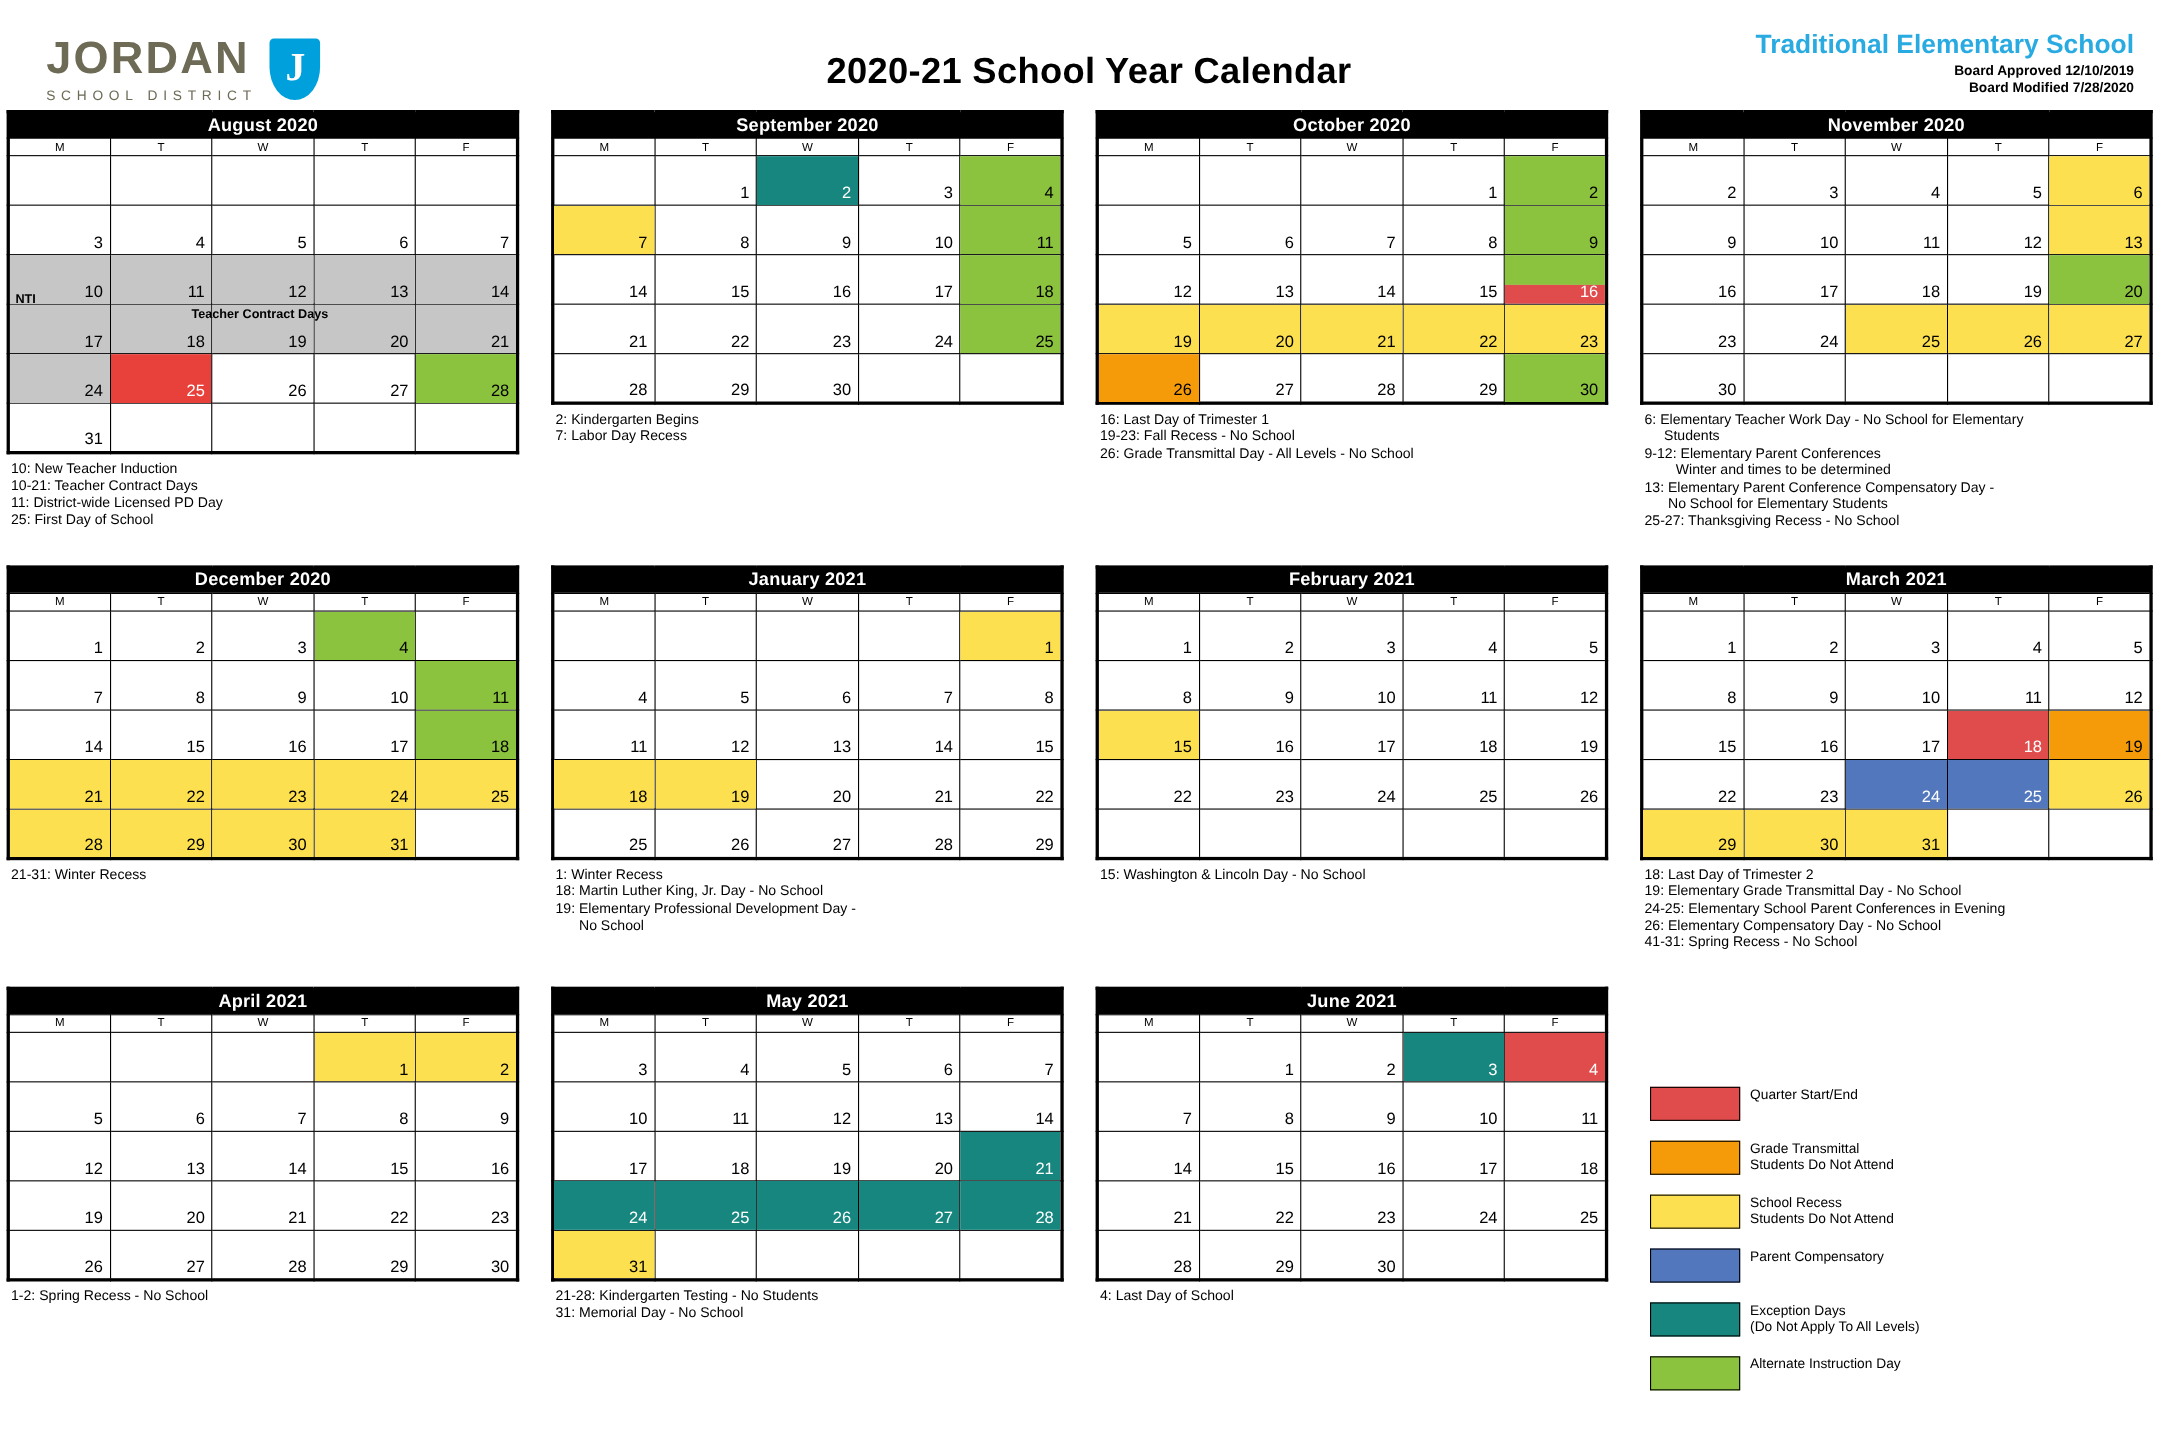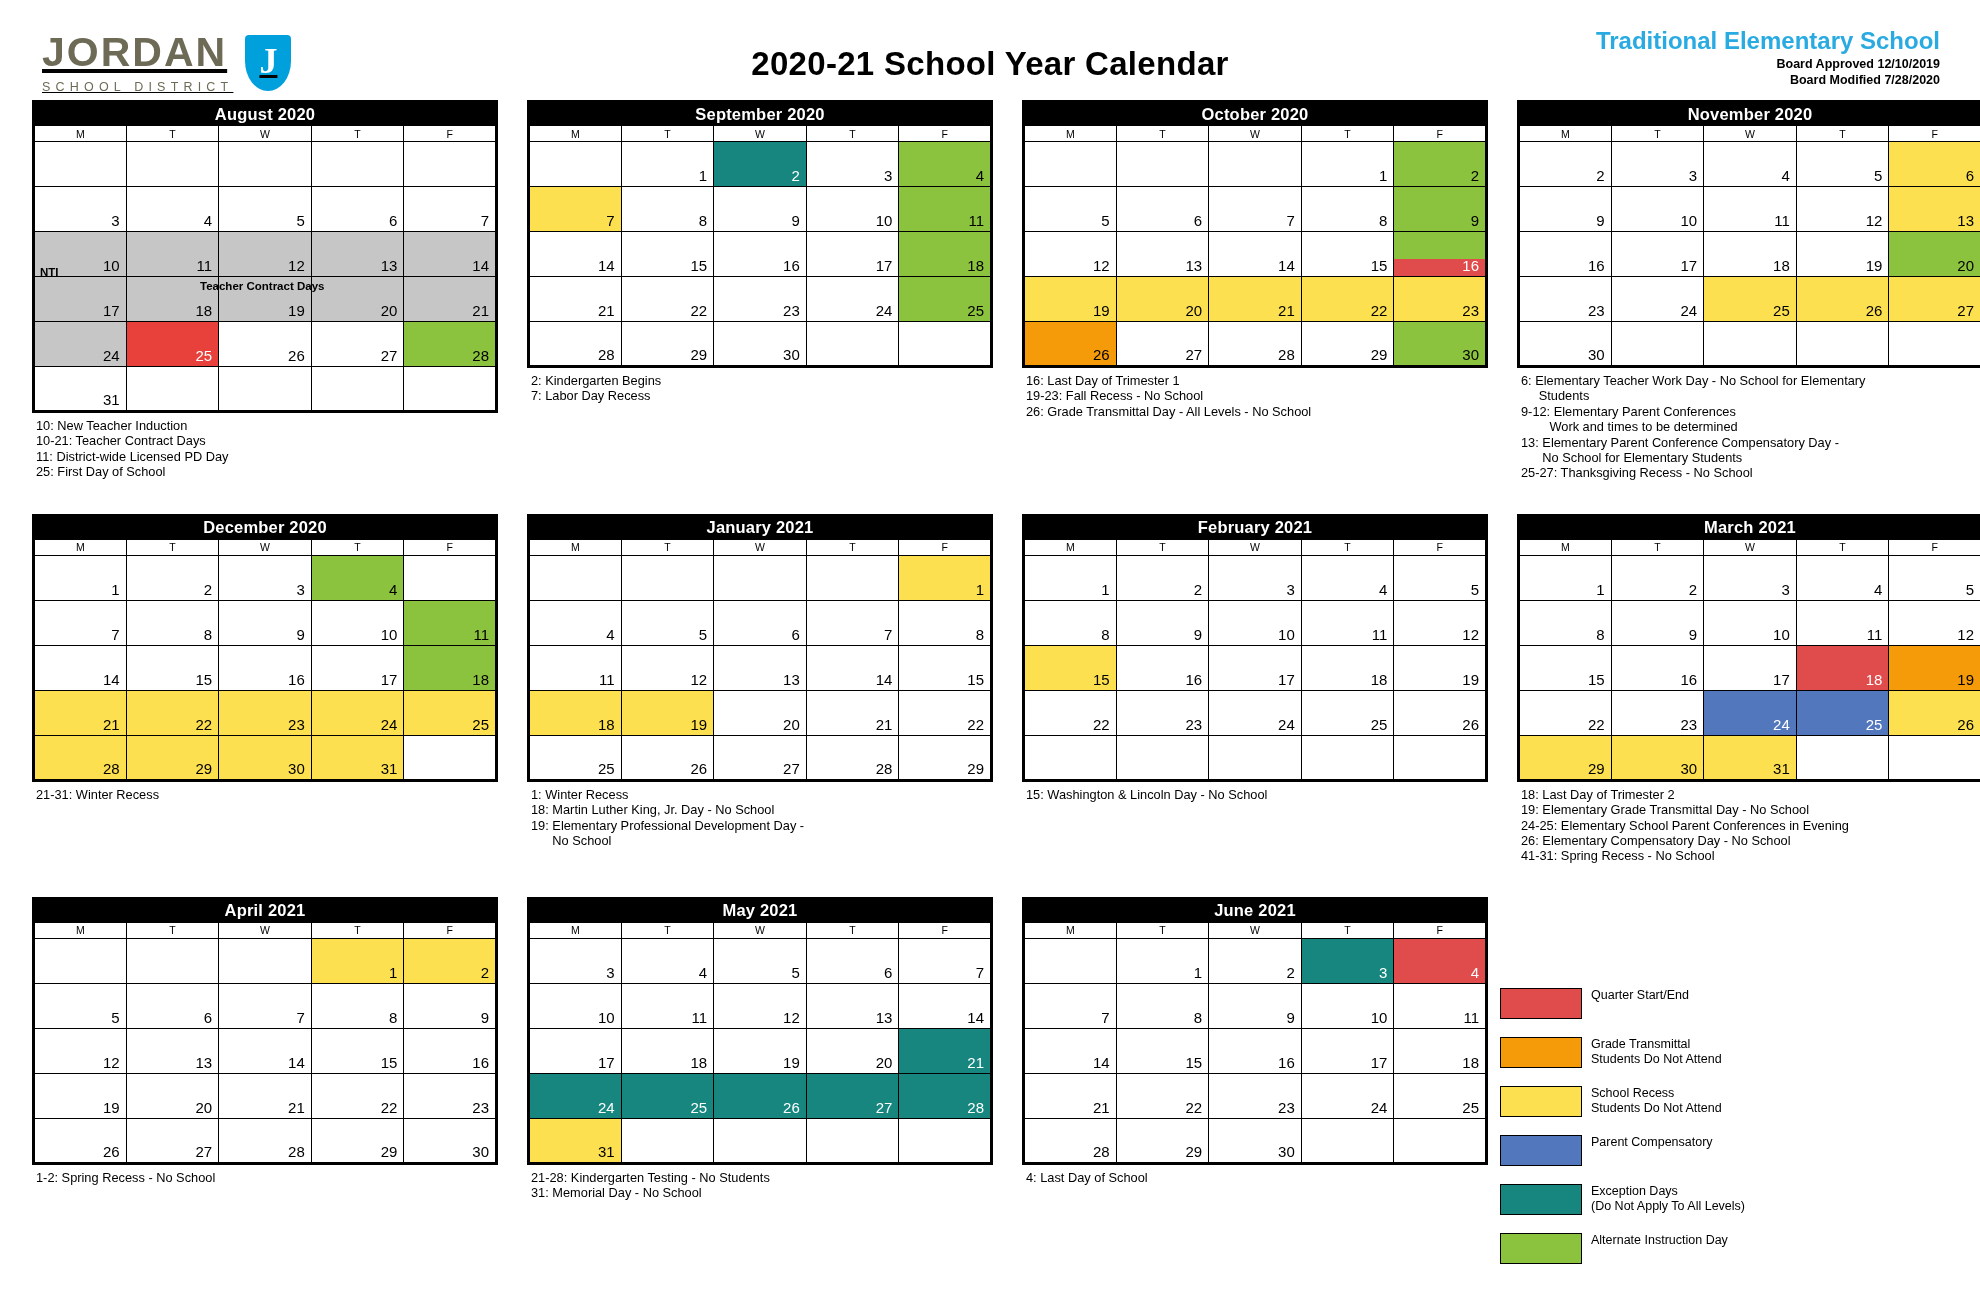--- a/index.html
+++ b/index.html
@@ -7,39 +7,39 @@
     width:1980px; height:1312px;
     background:#ffffff;
     font-family:"Liberation Sans", sans-serif;
     color:#000;
     position:relative;
     overflow:hidden;
   }
 
   
   .header { position:relative; height:105px; }
-  .logo { position:absolute; left:42px; top:32px; display:flex; align-items:center; gap:12px;text-decoration:underline; }
+  .logo { position:absolute; left:42px; top:32px; display:flex; align-items:center; gap:12px; }
   .logo-text { display:flex; flex-direction:column; }
   .logo-word { font-size:41px; font-weight:bold; letter-spacing:2px; color:#6d6a56; line-height:1; }
   .logo-sub { font-size:12.5px; letter-spacing:5.2px; color:#6d6a56; margin-top:7px; }
   .shield { width:46px; height:56px; background:#00a0dd; position:relative;
             border-radius:4px 4px 23px 23px / 4px 4px 30px 30px; display:flex;
             align-items:center; justify-content:center; }
   .shield span { color:#fff; font-size:36px; font-weight:bold; font-family:"Liberation Serif", serif; margin-top:-4px;}
 
   .maintitle { position:absolute; left:0; right:0; top:45px; text-align:center;
                font-size:33px; font-weight:bold; letter-spacing:0.3px; }
   .rightblock { position:absolute; right:40px; top:27px; text-align:right; }
   .rt-title { font-size:24px; font-weight:bold; color:#29abe2; }
   .rt-line { font-size:12.5px; font-weight:bold; margin-top:2px; }
 
   
   .months { position:absolute; left:0; top:100px; width:1980px; }
   .row { display:flex; }
-  .cell-wrap { width:495px; padding:0 32px; }
+  .cell-wrap { width:495px; padding:0 6px; }
 
   table.cal { width:466px; border-collapse:collapse; table-layout:fixed;
               border:3px solid #000; background:#fff; }
   table.cal td, table.cal th { border:1px solid #000; }
   .cal .mtitle { background:#000; color:#fff; font-size:16.5px; font-weight:bold;
                  text-align:center; height:24px; letter-spacing:0.2px; border:none; }
   .cal .dow { font-size:10.5px; font-weight:normal; height:16px; text-align:center;
               background:#fff; }
   .cal td.day { height:45px; vertical-align:bottom; text-align:right;
                 padding:0 6px 2px 0; font-size:15px; position:relative; }
@@ -333,21 +333,21 @@
                 <td class="day"><span class="num"></span></td>
                 <td class="day"><span class="num"></span></td>
               </tr>
             </tbody>
           </table>
         </div>
         <div class="notes">
           <div>6: Elementary Teacher Work Day - No School for Elementary</div>
           <div>     Students</div>
           <div>9-12: Elementary Parent Conferences</div>
-          <div>        Work and times to be determined</div>
+          <div>        Winter and times to be determined</div>
           <div>13: Elementary Parent Conference Compensatory Day -</div>
           <div>      No School for Elementary Students</div>
           <div>25-27: Thanksgiving Recess - No School</div>
         </div>
       </div>
     </div>
     <div class="row" style="margin-top: 33px;">
       <div class="cell-wrap">
         <div style="position:relative">
           <table class="cal">

